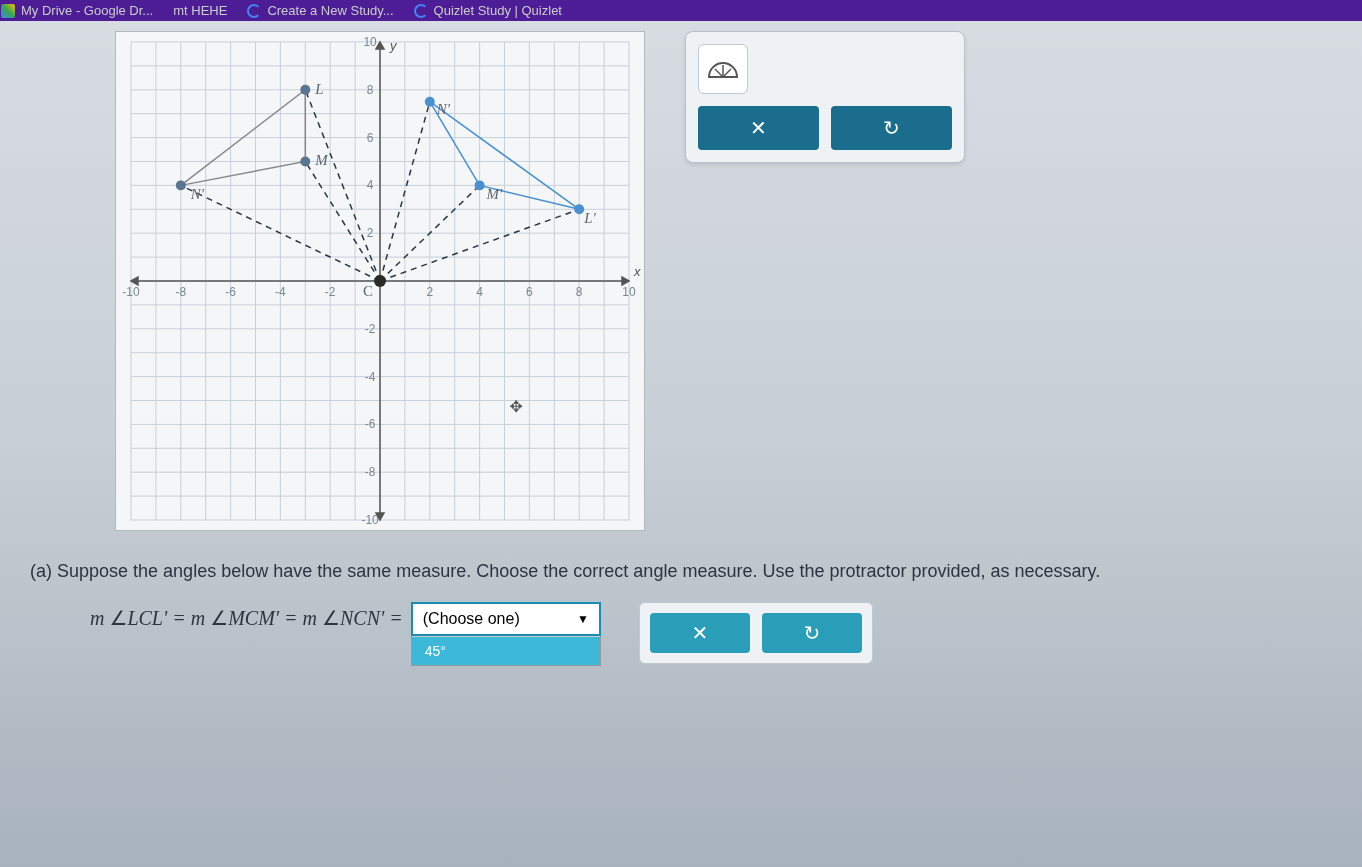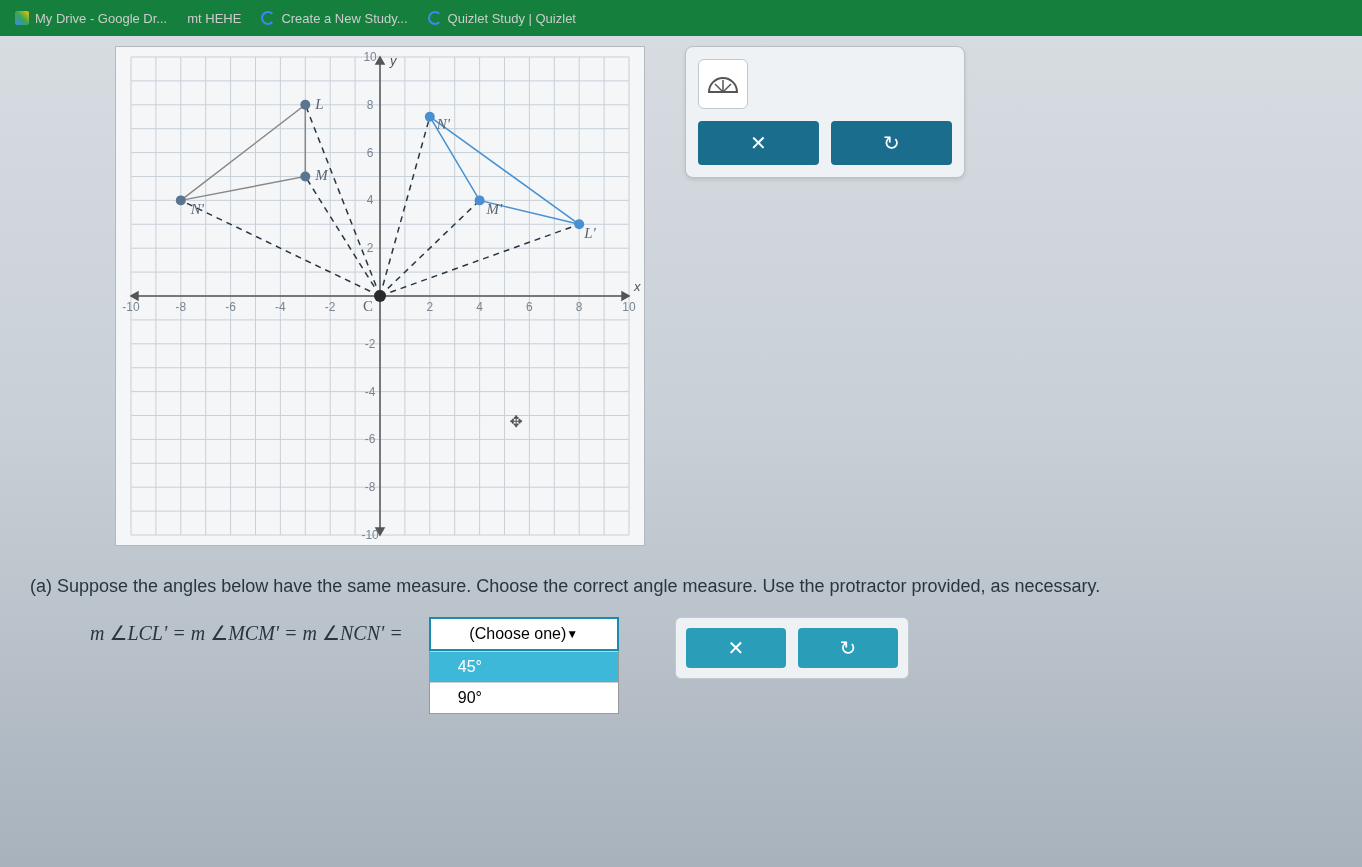--- a/index.html
+++ b/index.html
@@ -7,25 +7,25 @@
       font-family: Arial, sans-serif;
       background: linear-gradient(to bottom, #d8dde2 0%, #c8cfd6 50%, #a8b2bc 100%);
       width: 1362px;
       height: 867px;
       position: relative;
       overflow: hidden;
     }
     
     
     .tabs-bar {
-      background: #15803d;
-      height: 36px;
-      display: flex;
-      align-items: center;
-      padding: 0 15px;
+      background: #4c1d95;
+      height: 21px;
+      display: flex;
+      align-items: center;
+      padding: 0 1px;
       gap: 20px;
       color: #ccc;
       font-size: 13px;
     }
     .tab-item {
       display: flex;
       align-items: center;
       gap: 6px;
       cursor: pointer;
     }
@@ -117,21 +117,21 @@
       padding: 0 10px;
     }
     .question-text {
       font-size: 18px;
       color: #2a3540;
       margin-bottom: 20px;
     }
     .equation-row {
       display: flex;
       align-items: flex-start;
-      gap: 26px;
+      gap: 8px;
       margin-left: 60px;
     }
     .equation {
       font-size: 20px;
       font-style: italic;
       color: #2a3540;
       font-family: 'Times New Roman', serif;
       padding-top: 4px;
     }
     .angle-sym {
@@ -143,38 +143,38 @@
     .dropdown-btn {
       width: 190px;
       height: 34px;
       background: #fff;
       border: 2px solid #1a8cb0;
       padding: 0 10px;
       font-size: 16px;
       text-align: left;
       display: flex;
       align-items: center;
-      justify-content: center;
+      justify-content: space-between;
       cursor: pointer;
     }
     .dropdown-arrow {
       font-size: 12px;
     }
     .dropdown-list {
       position: absolute;
       top: 34px;
       left: 0;
       width: 190px;
       background: #fff;
       border: 1px solid #999;
       border-top: none;
     }
     .dropdown-option {
-      padding: 6px 28px;
-      font-size: 16px;
+      padding: 6px 13px;
+      font-size: 14px;
       cursor: pointer;
       border-top: 1px solid #ccc;
     }
     .dropdown-option.highlighted {
       background: #3db8d8;
       color: #fff;
     }
     
     .answer-btns {
       display: flex;
@@ -380,21 +380,20 @@
         <span>m</span> <span class="angle-sym">∠</span><span>MCM'</span> = 
         <span>m</span> <span class="angle-sym">∠</span><span>NCN'</span> <span>=</span>
       </div>
       <div class="dropdown-container">
         <div class="dropdown-btn">
           <span>(Choose one)</span>
           <span class="dropdown-arrow">▼</span>
         </div>
         <div class="dropdown-list">
           <div class="dropdown-option highlighted">45°</div>
-          <div class="dropdown-option">90°</div>
         </div>
       </div>
       <div class="answer-btns">
         <button class="answer-btn">
           <span>✕</span>
         </button>
         <button class="answer-btn">
           <span>↻</span>
         </button>
       </div>

